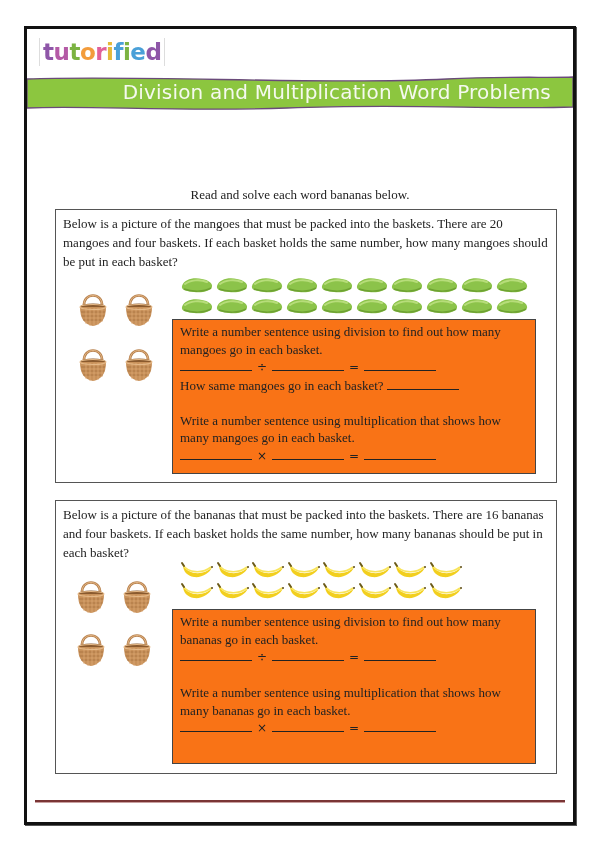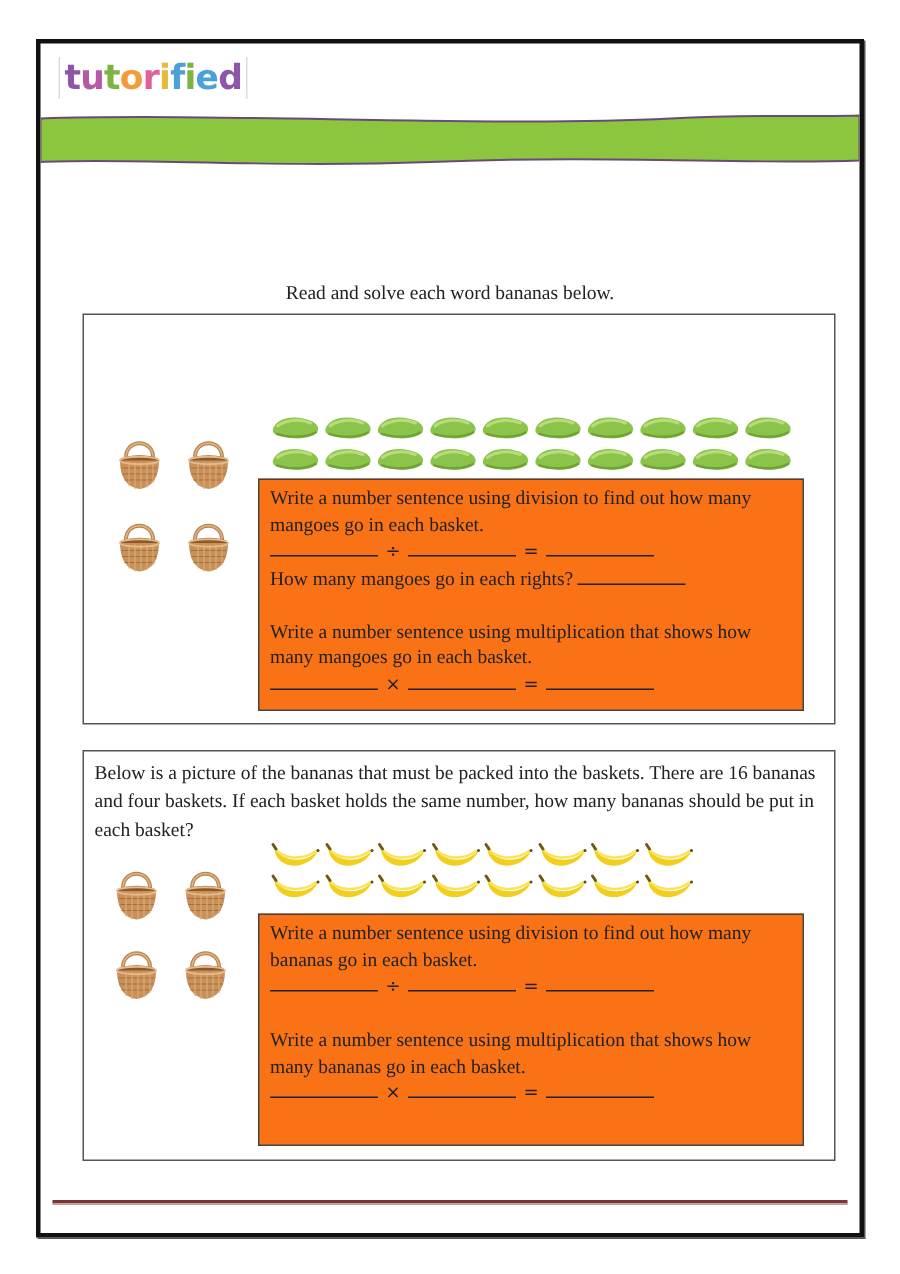--- a/index.html
+++ b/index.html
@@ -99,25 +99,27 @@
 </svg>
 
 <div class="page">
 
   <div class="logo" id="logo"><span style="color: rgb(142, 86, 168);">t</span><span style="color: rgb(180, 90, 166);">u</span><span style="color: rgb(124, 179, 66);">t</span><span style="color: rgb(243, 156, 60);">o</span><span style="color: rgb(224, 96, 154);">r</span><span style="color: rgb(229, 185, 58);">i</span><span style="color: rgb(74, 160, 216);">f</span><span style="color: rgb(124, 179, 66);">i</span><span style="color: rgb(74, 160, 216);">e</span><span style="color: rgb(142, 86, 168);">d</span></div>
 
   <div class="banner">
     <svg width="546" height="38" viewBox="0 0 546 38">
       <path d="M0 4 C120 0, 300 10, 420 4 C480 1, 520 3, 546 2 L546 32 C470 35, 380 28, 260 33 C150 37, 60 30, 0 33 Z" fill="#8cc63f" stroke="#6a4a7a" stroke-width="1.3"></path>
     </svg>
+    <div class="banner-title">Division and Multiplication Word Problems</div>
   </div>
 
   <div class="instructions">Read and solve each word bananas below.</div>
 
   <div class="problem" style="top:180px; height:274px;">
+    <div class="problem-text">Below is a picture of the mangoes that must be packed into the baskets. There are 20 mangoes and four baskets. If each basket holds the same number, how many mangoes should be put in each basket?</div>
 
     <div class="baskets" style="left:22px; top:76px;">
       <svg class="basket" style="left:0;top:0">
           <use href="#basket-sym"></use>
         </svg>
       <svg class="basket" style="left:46px;top:0">
           <use href="#basket-sym"></use>
         </svg>
       <svg class="basket" style="left:0;top:55px">
           <use href="#basket-sym"></use>
@@ -189,21 +191,21 @@
           <use href="#mango-sym"></use>
         </svg>
       </div>
 
     <div class="question-box" style="left:116px; top:109px; width:364px; height:155px;">
       <div>Write a number sentence using division to find out how many mangoes go in each basket.</div>
       <div class="q-line">
         <span class="blank w"></span><span class="op">÷</span><span class="blank w"></span><span class="op">=</span><span class="blank w"></span>
       </div>
       <div class="q-line">
-        <span>How many mangoes go in each rights?</span>
+        <span>How same mangoes go in each basket?</span>
         <span class="blank w"></span>
       </div>
       <div class="spacer"></div>
       <div>Write a number sentence using multiplication that shows how many mangoes go in each basket.</div>
       <div class="q-line">
         <span class="blank w"></span><span class="op">×</span><span class="blank w"></span><span class="op">=</span><span class="blank w"></span>
       </div>
     </div>
   </div>
 

